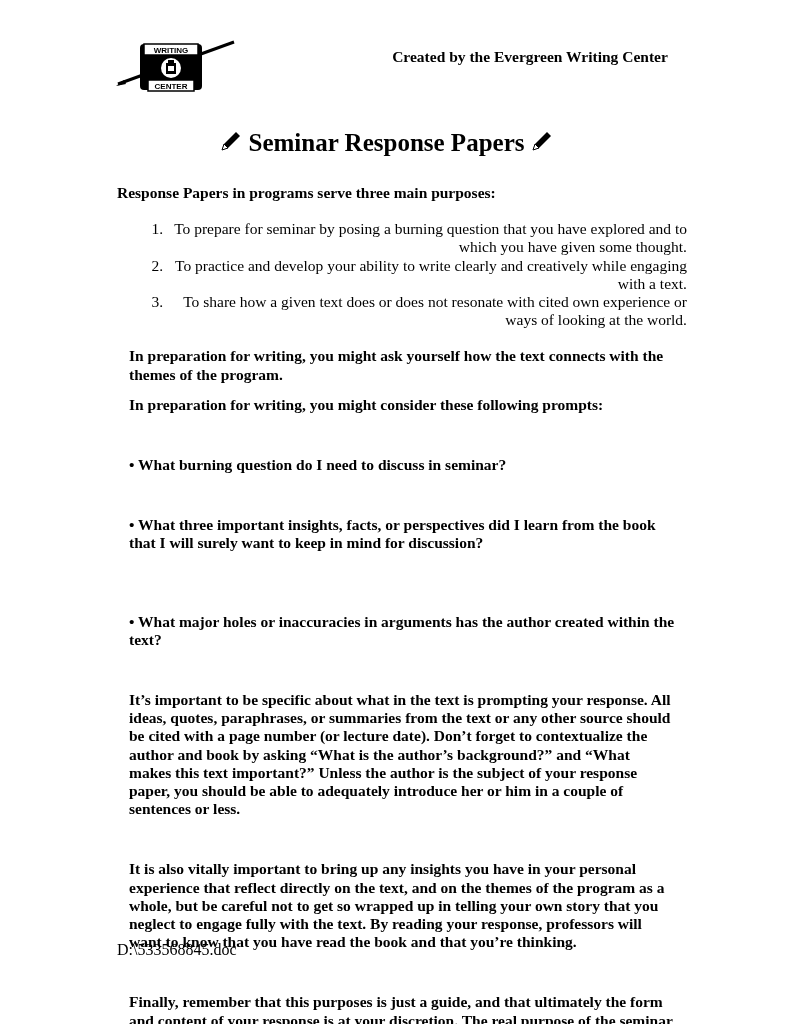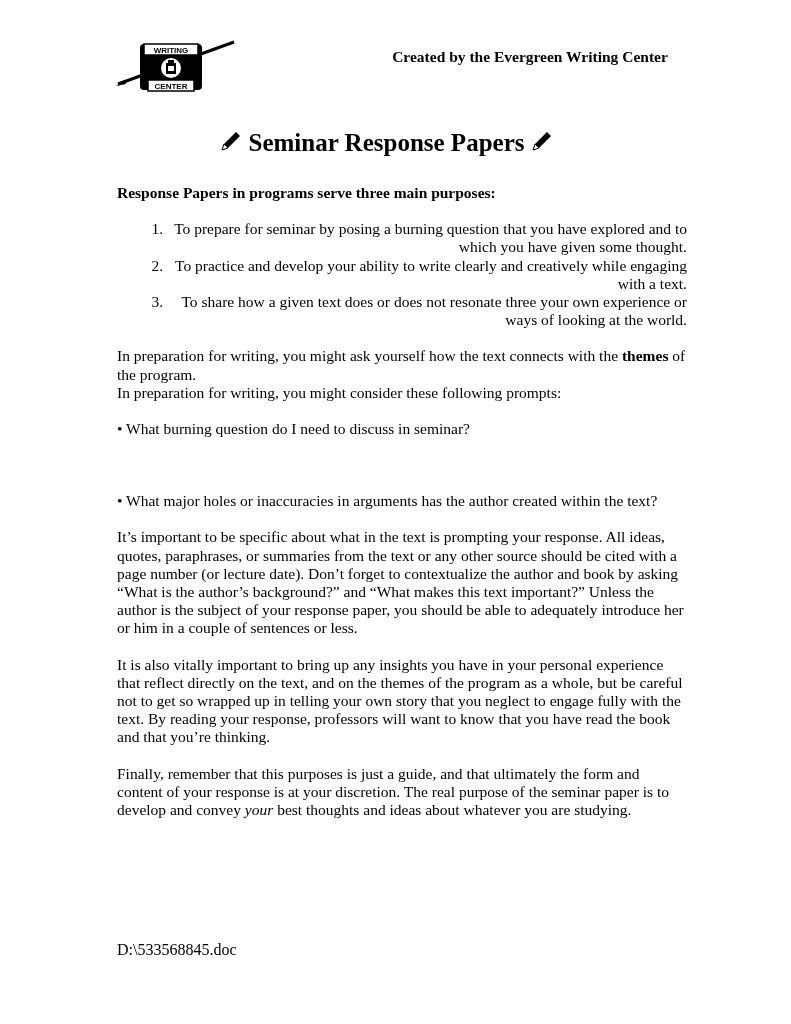--- a/index.html
+++ b/index.html
@@ -15,21 +15,21 @@
   }
   .title-row {
     position: absolute; left: 0; right: 18px; top: 126px;
     text-align: center; font-weight: bold; font-size: 25px; line-height: 34px;
   }
   .title-row .pencil { display: inline-block; width: 22px; height: 22px; vertical-align: -1px; }
   .content { position: absolute; left: 117px; top: 184px; width: 570px; line-height: 18.2px; font-size: 15.5px; }
   .subhead { font-weight: bold; margin: 0 0 18px 0; }
   ol.purposes { margin: 0 0 18px 0; padding: 0 0 0 50px; text-align: right; }
   ol.purposes li { padding-left: 4px; }
-  p { margin: 0; }
+  p { margin: 12px; font-weight: bold; }
   .gap { height: 18px; }
   .footer { position: absolute; left: 117px; top: 941px; font-size: 16px; }
 </style>
 </head>
 <body>
 
 <div class="logo">
   <svg width="124" height="56" viewBox="0 0 124 56">
     <line x1="4" y1="46" x2="120" y2="4" stroke="#000" stroke-width="3"></line>
     <path d="M2 48 L10 42 L12 46 Z" fill="#000"></path>
@@ -60,29 +60,30 @@
     <path d="M2 20 L4 14 L8 18 Z" fill="#fff" stroke="#000" stroke-width="1"></path>
   </svg>
 </div>
 
 <div class="content">
   <p class="subhead">Response Papers in programs serve three main purposes:</p>
 
   <ol class="purposes">
     <li>To prepare for seminar by posing a burning question that you have explored and to which you have given some thought.</li>
     <li>To practice and develop your ability to write clearly and creatively while engaging with a text.</li>
-    <li>To share how a given text does or does not resonate three your own experience or ways of looking at the world.</li>
+    <li>To share how a given text does or does not resonate with cited own experience or ways of looking at the world.</li>
   </ol>
 
   <p><span>In preparation for writing, you might ask yourself how the text connects with the </span><b>themes</b><span> of the program.</span></p>
   <p>In preparation for writing, you might consider these following prompts:</p>
   <div class="gap"></div>
 
   <p>• What burning question do I need to discuss in seminar?</p>
   <div class="gap"></div>
+  <p>• What three important insights, facts, or perspectives did I learn from the book that I will surely want to keep in mind for discussion?</p>
   <div class="gap"></div>
   <div class="gap"></div>
   <p>• What major holes or inaccuracies in arguments has the author created within the text?</p>
   <div class="gap"></div>
 
   <p>It’s important to be specific about what in the text is prompting your response. All ideas, quotes, paraphrases, or summaries from the text or any other source should be cited with a page number (or lecture date). Don’t forget to contextualize the author and book by asking “What is the author’s background?” and “What makes this text important?” Unless the author is the subject of your response paper, you should be able to adequately introduce her or him in a couple of sentences or less.</p>
   <div class="gap"></div>
 
   <p>It is also vitally important to bring up any insights you have in your personal experience that reflect directly on the text, and on the themes of the program as a whole, but be careful not to get so wrapped up in telling your own story that you neglect to engage fully with the text. By reading your response, professors will want to know that you have read the book and that you’re thinking.</p>
   <div class="gap"></div>

